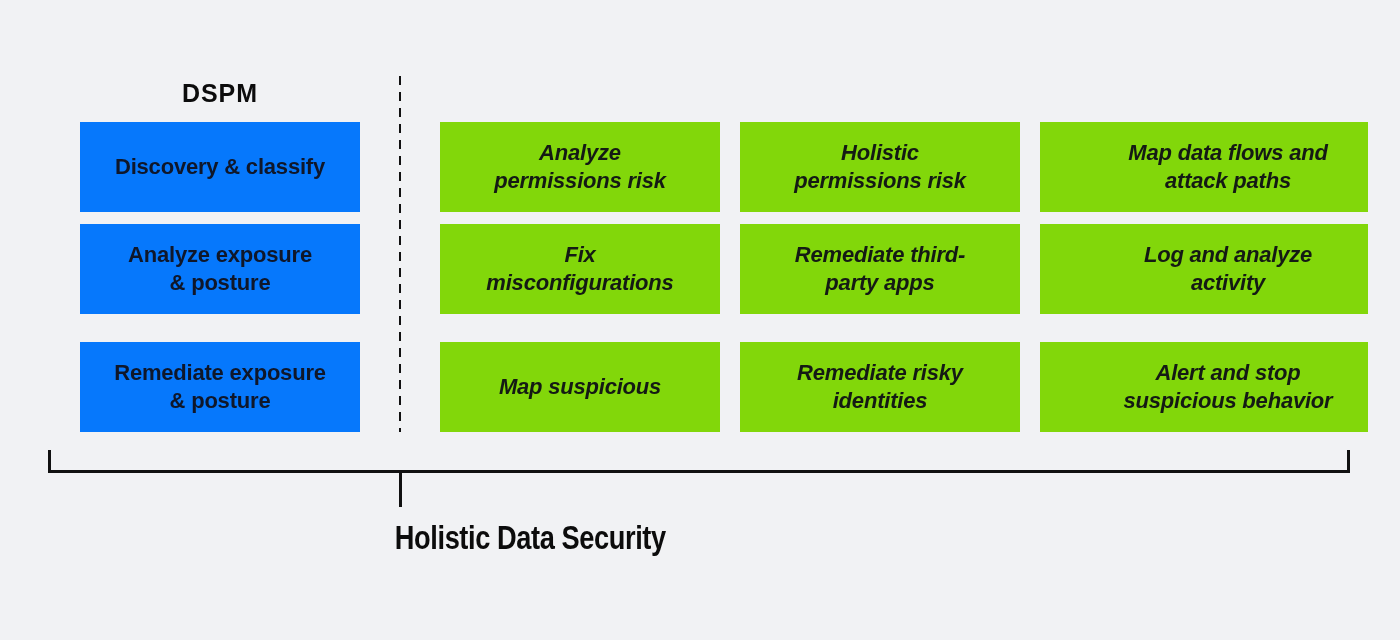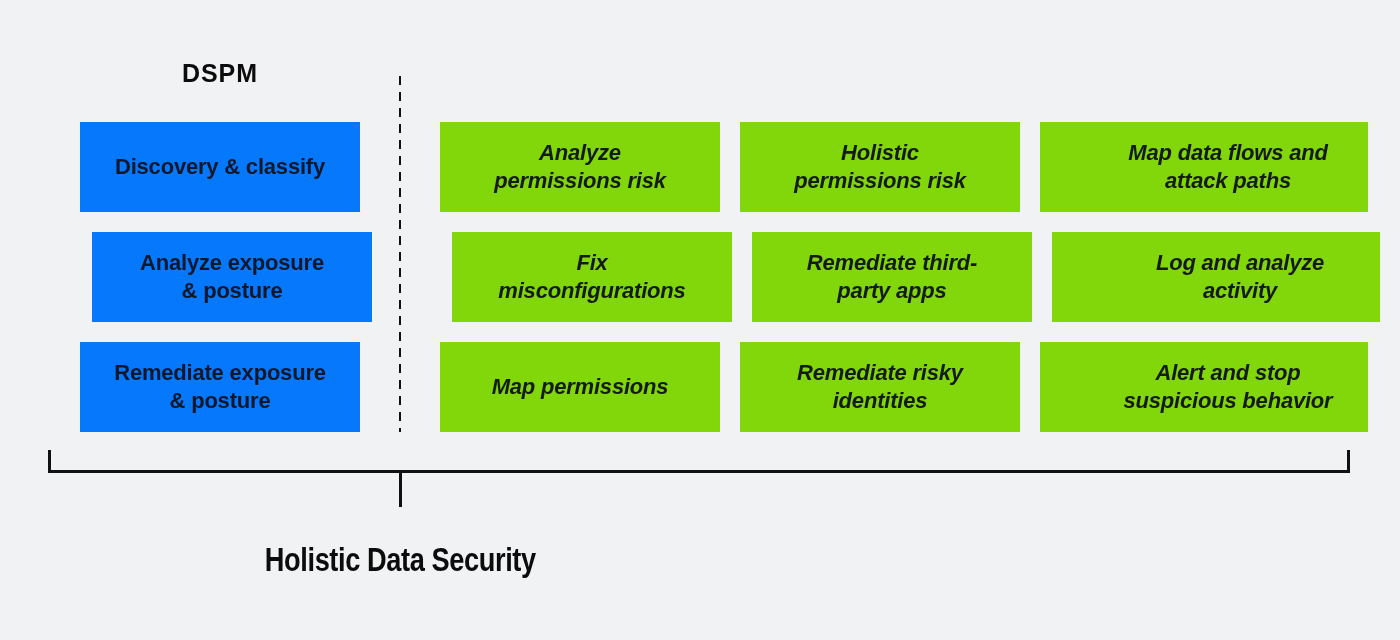--- a/index.html
+++ b/index.html
@@ -15,21 +15,21 @@
     font-family:"Liberation Sans","DejaVu Sans",sans-serif;
   }
   .canvas{
     position:relative;
     width:1400px;height:640px;
     background:var(--bg);
     overflow:hidden;
   }
   .dspm-title{
     position:absolute;
-    left:80px;top:56px;width:280px;height:34px;
+    left:80px;top:76px;width:280px;height:34px;
     display:flex;align-items:center;justify-content:center;
     font-size:25px;font-weight:700;letter-spacing:1px;
     color:#0c0c0c;
   }
   .box{
     position:absolute;
     width:280px;height:90px;
     display:flex;align-items:center;justify-content:center;
     text-align:center;
     font-size:22px;font-weight:700;
@@ -37,21 +37,21 @@
     letter-spacing:-0.2px;
     white-space:pre-line;
   }
   .box.blue{background:var(--blue);color:#0f172a;}
   .box.green{background:var(--green);color:var(--dark);font-style:italic;}
   .col-dspm{left:80px;}
   .col-1{left:440px;}
   .col-2{left:740px;}
   .col-3{left:1040px;padding-left:48px;}
   .row-1{top:122px;}
-  .row-2{top:232px;margin-left:12px;}
+  .row-2{top:224px;}
   .row-3{top:342px;}
   .dashed-divider{
     position:absolute;
     left:399px;top:76px;
     width:2px;height:356px;
     background:repeating-linear-gradient(to bottom,var(--line) 0px,var(--line) 9px,transparent 9px,transparent 16px);
   }
   .bracket-h{
     position:absolute;
     left:48px;top:470px;width:1302px;height:3px;
@@ -67,22 +67,22 @@
     left:1347px;top:450px;width:3px;height:23px;
     background:var(--line);
   }
   .bracket-stem{
     position:absolute;
     left:399px;top:470px;width:3px;height:37px;
     background:var(--line);
   }
   .bracket-label-wrap{
     position:absolute;
-    left:100px;top:540px;width:600px;
-    text-align:center;
+    left:100px;top:518px;width:600px;
+    text-align:right;
   }
   .bracket-label{
     display:inline-block;
     font-size:34px;font-weight:700;
     letter-spacing:-0.5px;
     color:#0c0c0c;
     transform:scaleX(0.8);
     transform-origin:center;
   }
 </style>
@@ -108,21 +108,21 @@
   <div class="box green col-3 row-1">Map data flows and
 attack paths</div>
 
   <div class="box green col-1 row-2">Fix
 misconfigurations</div>
   <div class="box green col-2 row-2">Remediate third-
 party apps</div>
   <div class="box green col-3 row-2">Log and analyze
 activity</div>
 
-  <div class="box green col-1 row-3">Map permissions</div>
+  <div class="box green col-1 row-3">Map suspicious</div>
   <div class="box green col-2 row-3">Remediate risky
 identities</div>
   <div class="box green col-3 row-3">Alert and stop
 suspicious behavior</div>
 
   <div class="bracket-tick-left"></div>
   <div class="bracket-h"></div>
   <div class="bracket-tick-right"></div>
   <div class="bracket-stem"></div>
 

